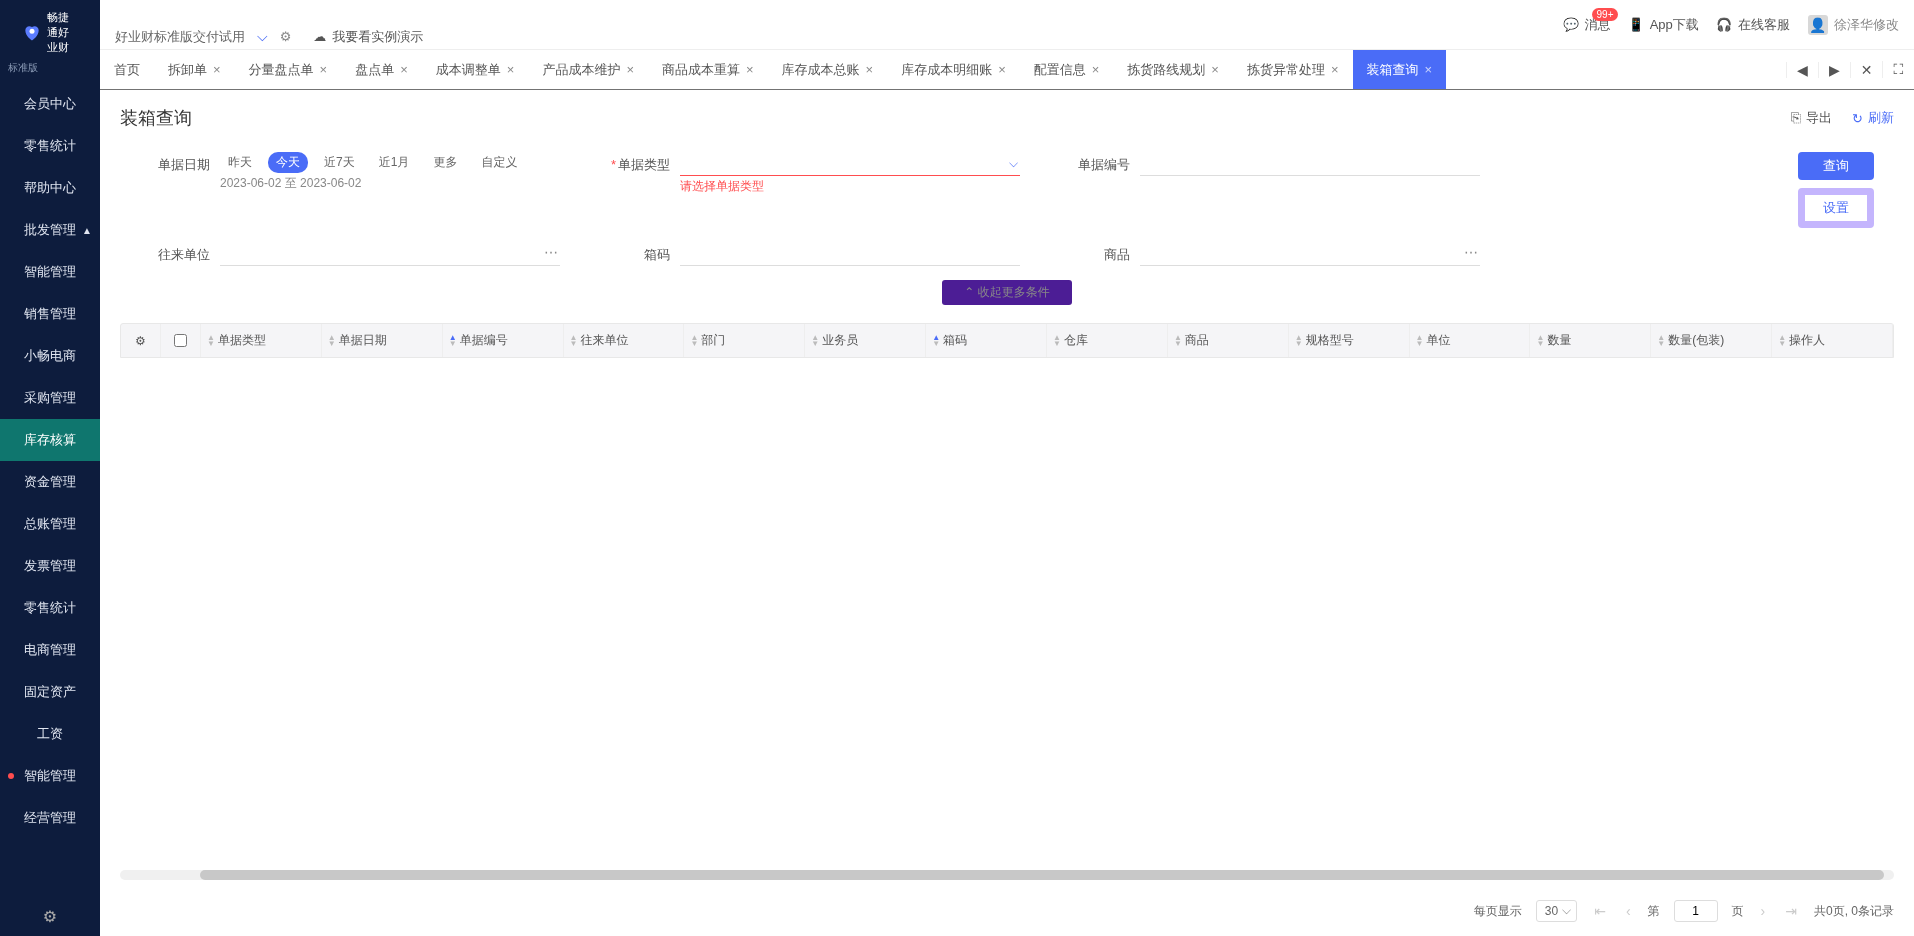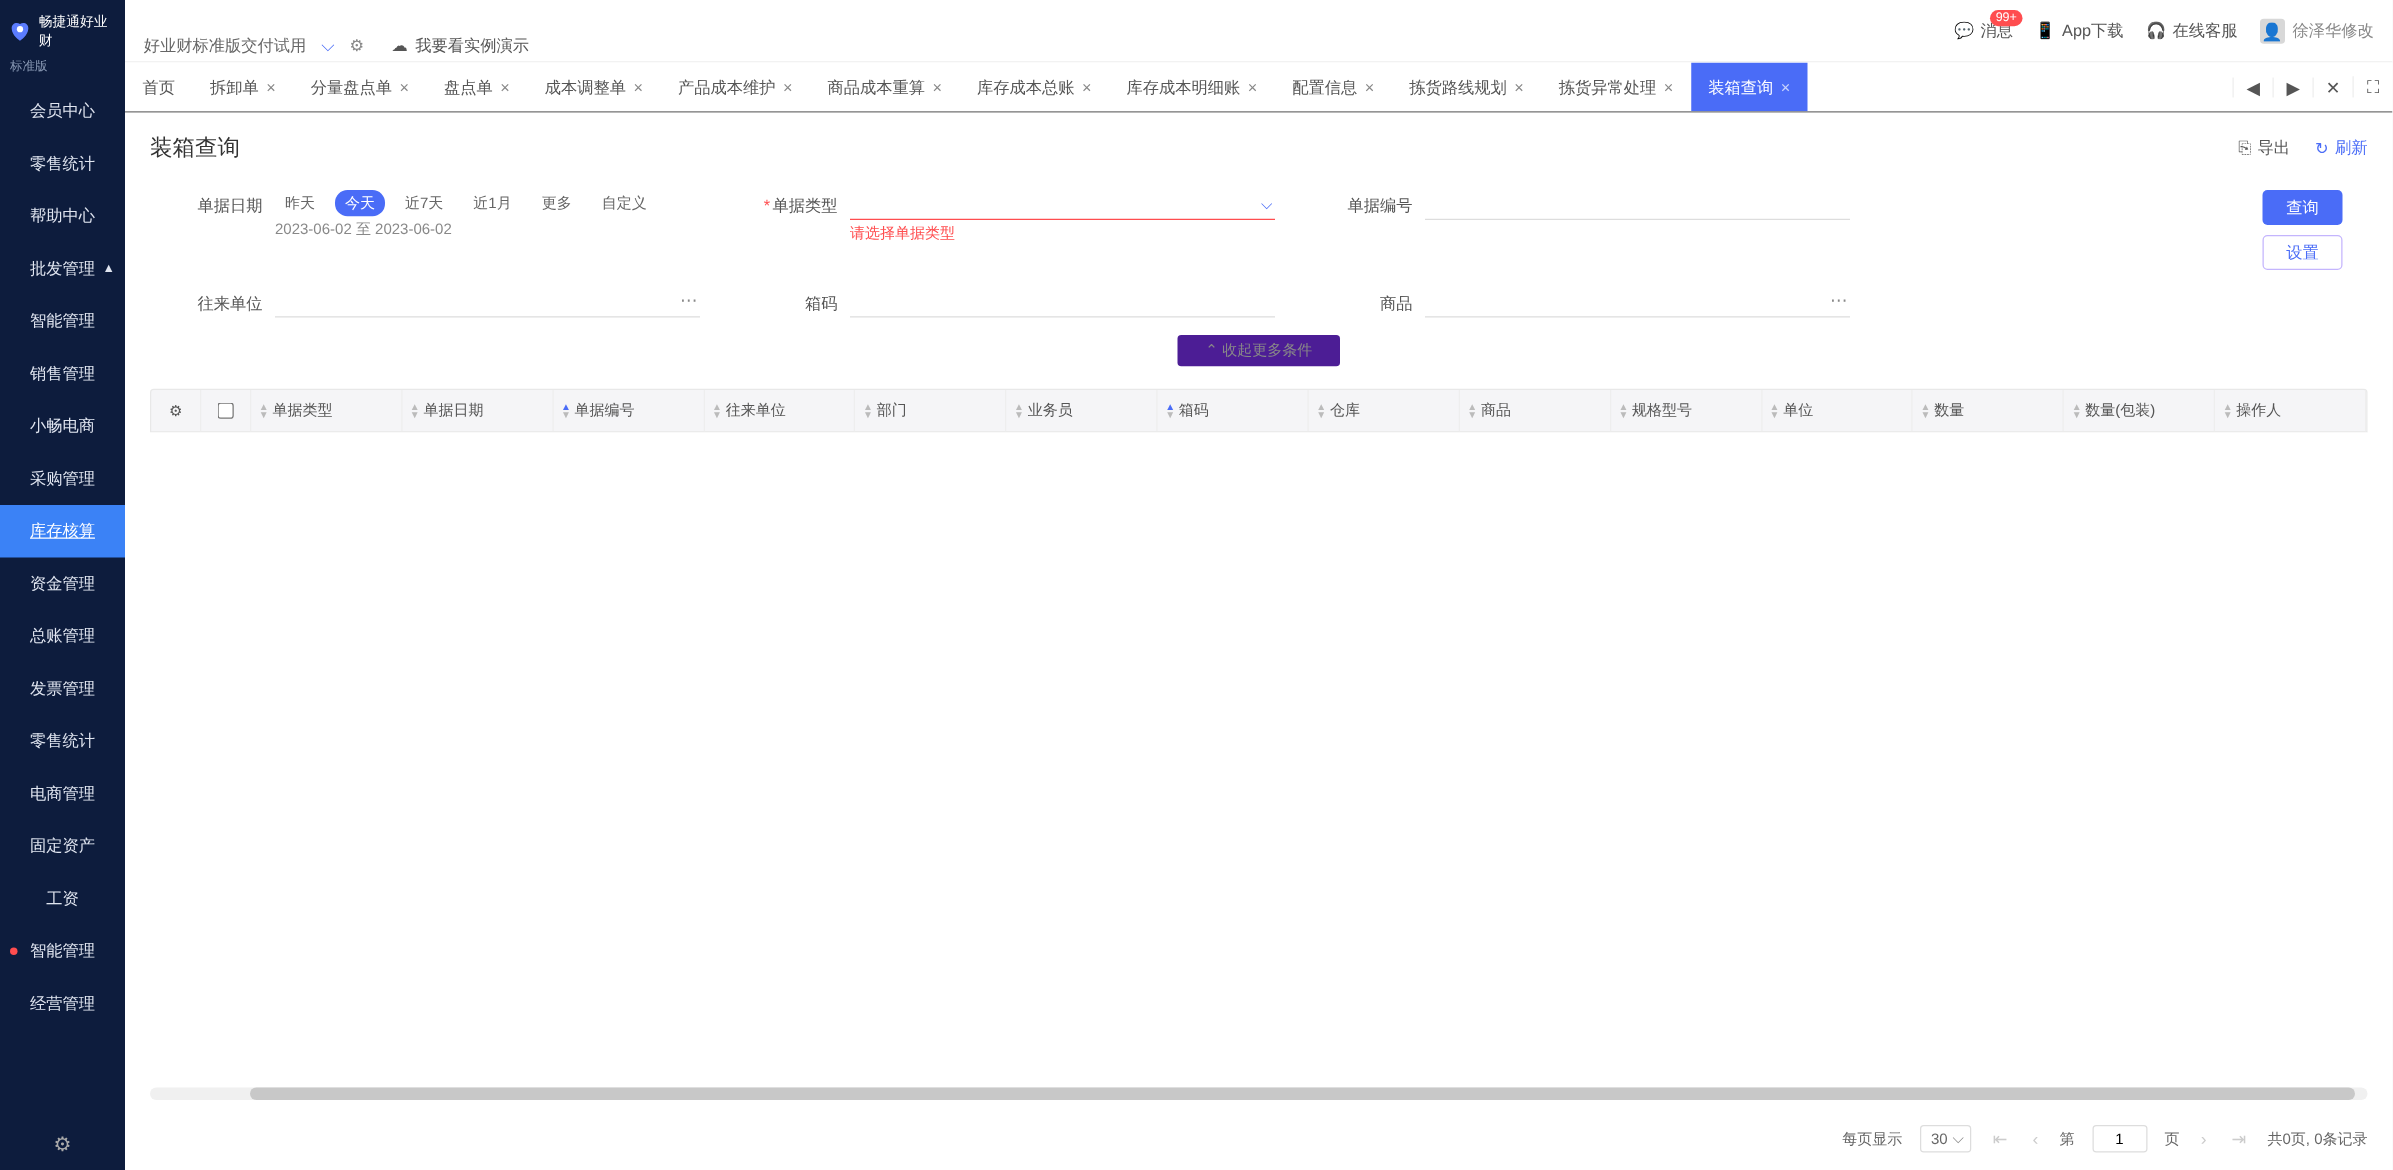--- a/index.html
+++ b/index.html
@@ -1,27 +1,27 @@
 <!DOCTYPE html>
 <html><head>
   <meta charset="utf-8">
   <style>
     * { margin: 0; padding: 0; box-sizing: border-box; }
     body { font-family: "Microsoft YaHei", Arial, sans-serif; font-size: 13px; color: #333; background: #f5f5f5; overflow: hidden; }
     
     
     .sidebar { position: fixed; left: 0; top: 0; width: 100px; height: 100vh; background: #0d1c3d; color: #fff; display: flex; flex-direction: column; z-index: 100; }
-    .sidebar-logo { padding: 10px 6px; display: flex; align-items: center; gap: 5px; font-size: 11px; }
+    .sidebar-logo { padding: 10px 22px; display: flex; align-items: center; gap: 5px; font-size: 11px; }
     .sidebar-logo svg { width: 20px; height: 20px; fill: #4a7cff; flex-shrink: 0; }
     .sidebar-sub { font-size: 10px; color: #8a9ab5; padding: 0 8px 8px; margin-top: -4px;}
     .sidebar-items { flex: 1; overflow-y: auto; }
     .sidebar-items::-webkit-scrollbar { width: 6px; }
     .sidebar-items::-webkit-scrollbar-thumb { background: #555; }
     .sidebar-item { padding: 12px 10px; text-align: center; font-size: 13px; cursor: pointer; position: relative; color: #e0e5f0; }
-    .sidebar-item.active { background: #3b82f6; color: #fff; text-decoration: underline; }
+    .sidebar-item.active { background: #0f766e; color: #fff; }
     .sidebar-item .caret { position: absolute; right: 8px; top: 50%; transform: translateY(-50%); font-size: 10px; }
     .sidebar-item .dot { position: absolute; left: 8px; top:50%; transform: translateY(-50%); width:6px;height:6px;border-radius:50%; background:#ff4d4f;}
     .sidebar-footer { text-align: center; padding: 10px; color: #aaa; font-size: 16px; cursor: pointer; }
     
     
     .main { margin-left: 100px; height: 100vh; display: flex; flex-direction: column; background: #fff; }
     
     
     .header { height: 50px; display: flex; align-items: center; padding: 0 15px; border-bottom: 1px solid #eee; gap: 20px; }
     .header-left { display: flex; align-items: center; gap: 12px; color: #666; font-size: 13px; margin-top: 24px; }
@@ -61,21 +61,21 @@
     .chip { padding: 2px 8px; border-radius: 10px; font-size: 12px; color: #666; cursor: pointer;}
     .chip.sel { background: #4a6cf7; color:#fff;}
     .date-text { color: #888; font-size: 12px; margin-top: 2px;}
     .sel-input { border: none; border-bottom: 1px solid #ddd; width: 100%; padding: 4px 20px 4px 2px; font-size: 13px; background: transparent; outline: none;}
     .sel-input.error { border-bottom-color: #ff4d4f; }
     .sel-caret { position: absolute; right: 2px; top: 4px; color:#4a6cf7; font-size:12px;}
     .sel-dots { position:absolute;right:2px;top:2px;color:#888;font-size:14px;cursor:pointer;}
     .err-msg { color: #ff4d4f; font-size: 12px; margin-top: 2px;}
     .btn-col { margin-left:auto; display:flex;flex-direction:column;gap:8px;}
     .btn-primary { background:#4a6cf7;color:#fff;border:none;border-radius:4px;padding:5px 18px;font-size:13px;cursor:pointer;}
-    .btn-outline { background:#fff;color:#4a6cf7;border:1px solid #c4b5fd;border-radius:4px;padding:4px 18px;font-size:13px;cursor:pointer;}
+    .btn-outline { background:#fff;color:#4a6cf7;border:7px solid #c4b5fd;border-radius:4px;padding:4px 18px;font-size:13px;cursor:pointer;}
     .collapse-bar {text-align:center;padding:4px;font-size:12px;color:#888;background:#4c1d95;border-radius:3px;cursor:pointer;margin:0 auto 6px;width:130px;}
     
     
     .table-wrap { flex:1; padding: 8px 20px 0; overflow: hidden; display:flex; flex-direction:column;}
     .table-head { display: flex; background:#f5f5f7; border:1px solid #e8e8e8; border-radius:3px 3px 0 0;}
     .th { padding: 8px 6px; font-size:12px; color:#555; display:flex;align-items:center;gap:3px; border-right:1px solid #eee;}
     .th:first-child { width:40px; justify-content:center;}
     .th.check { width: 40px; justify-content: center;}
     .th .sort { display:inline-flex;flex-direction:column;font-size:8px;line-height:6px;color:#bbb;}
     .th .sort .up { color:#4a6cf7;}

